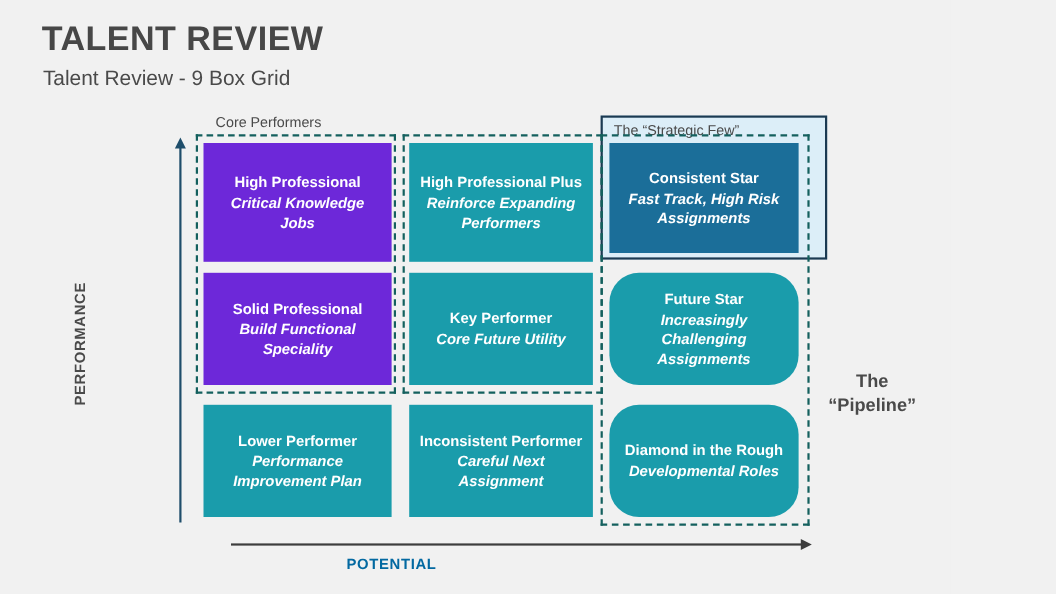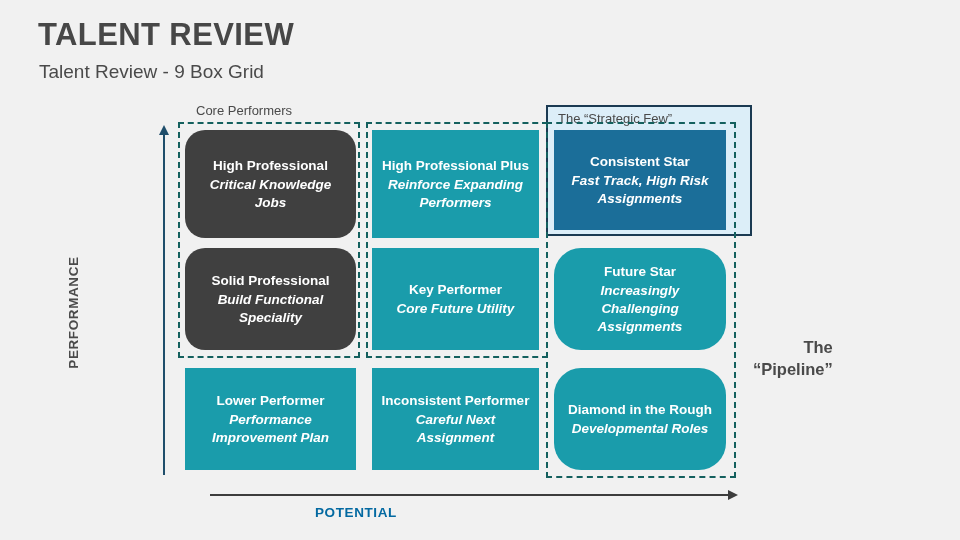--- a/index.html
+++ b/index.html
@@ -148,21 +148,21 @@
     left: 558px;
     top: 111px;
   }
   #caption-pipeline {
     left: 753px;
     top: 336px;
     font-size: 16.5px;
     font-weight: bold;
     color: #4a4a4a;
     line-height: 22px;
-    text-align: right;
+    text-align: center;
   }
 
   
   .cell {
     position: absolute;
     box-sizing: border-box;
     display: flex;
     flex-direction: column;
     align-items: center;
     justify-content: center;
@@ -186,21 +186,21 @@
   
   .col-1 { left: 185px; width: 171px; }
   .col-2 { left: 372px; width: 167px; }
   .col-3 { left: 554px; width: 172px; border-radius: 27px; }
 
   
   .row-1 { top: 130px; height: 108px; }
   .row-2 { top: 248px; height: 102px; }
   .row-3 { top: 368px; height: 102px; }
 
-  .teal-light { background: #404040; border-radius: 20px; }
+  .teal-light { background: #6d28d9; }
   .teal-dark  { background: #1a9cab; }
   .blue-dark  { background: #1b6e99; }
 
   
   #cell-consistent-star {
     left: 554px;
     top: 130px;
     width: 172px;
     height: 100px;
   }

